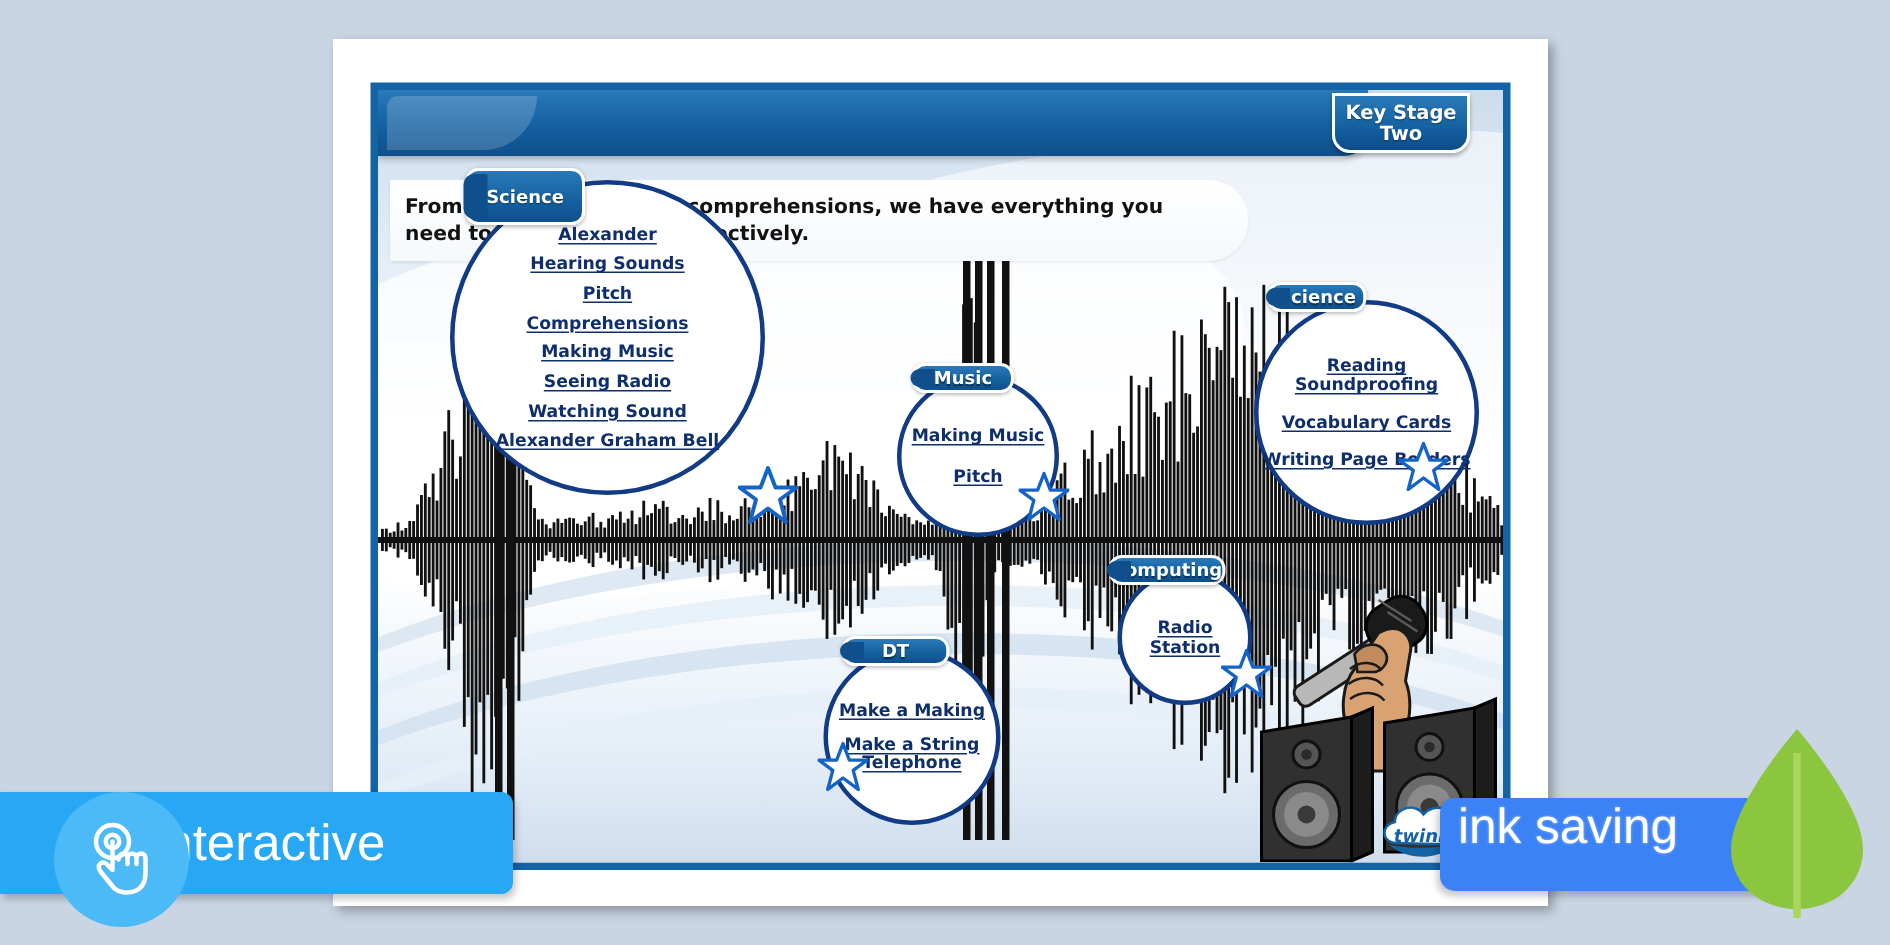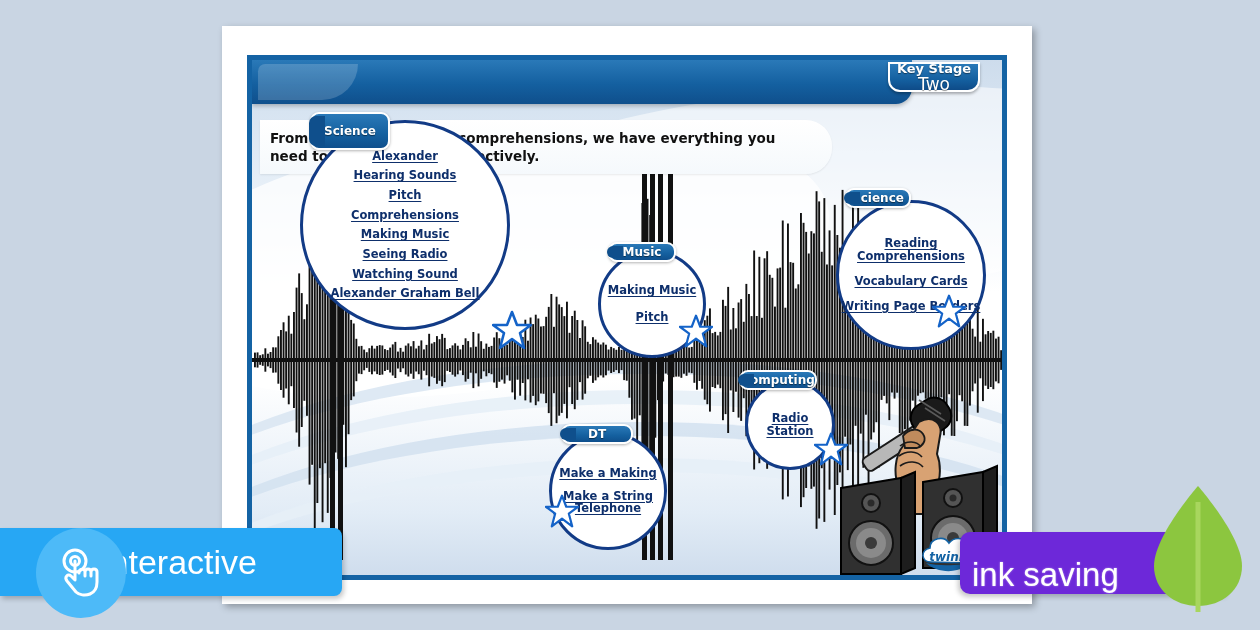--- a/index.html
+++ b/index.html
@@ -72,36 +72,36 @@
     font-weight: 700; font-size: 25px; letter-spacing: -0.5px;
     color: #ffffff;
     -webkit-text-stroke: 3px #0b2f63;
     paint-order: stroke fill;
     text-shadow: 0 0 1px #0b2f63;
     white-space: nowrap;
   }
 
   .kstage {
     position: absolute; right: 22px; top: 2px;
-    width: 92px; height: 30px;
+    width: 92px; height: 40px;
     background: linear-gradient(180deg,#2a79b8 0%, #1460a0 60%, #0e4b88 100%);
     border: 2px solid #ffffff;
     border-radius: 0 0 12px 12px;
     box-shadow: 0 2px 3px rgba(0,0,0,.3);
     display:flex; flex-direction:column; align-items:center; justify-content:center;
     line-height: 1.0;
   }
   .kstage .ks-l1 {
     font-family:"DejaVu Sans", sans-serif;
     font-size: 13px; font-weight:700; color:#ffffff;
     text-shadow: 0 1px 1px rgba(0,0,0,.45);
   }
   .kstage .ks-l2 {
     font-family:"DejaVu Sans", sans-serif;
-    font-size: 17px; font-weight:400; color:#ffffff;
+    font-size: 13px; font-weight:700; color:#ffffff;
     text-shadow: 0 1px 1px rgba(0,0,0,.45);
     margin-top:1px;
   }
 
   
   .blurb {
     position: absolute; left: 8px; top: 60px;
     width: 572px; min-height: 50px;
     background: linear-gradient(180deg,#ffffff 0%, #f5f9fc 100%);
     border-radius: 0 26px 26px 0;
@@ -206,24 +206,24 @@
     position:absolute; left: 36px; top: 528px;
     width: 90px; height: 90px; border-radius:50%;
     background:#4dbaf8;
     display:flex; align-items:center; justify-content:center;
     z-index: 21;
   }
 
   .ribbon-eco {
     position:absolute; left: 960px; top: 532px;
     width: 268px; height: 62px;
-    background: #6d28d9;
+    background: #3b82f6;
     border-radius: 10px 0 0 10px;
     box-shadow: -2px 3px 5px rgba(0,0,0,.22);
-    display:flex; align-items:flex-end;
+    display:flex; align-items:flex-start;
     z-index: 20;
   }
   .ribbon-eco .lbl-ink {
     margin-left: 12px;
     font-family:"Liberation Sans", sans-serif;
     font-size: 33px; color:#ffffff;
     text-shadow: 0 0 2px rgba(255,255,255,.5);
   }
   .ribbon-eco .lbl-eco {
     position:absolute; left: 196px; top: 50%; transform: translateY(-50%);
@@ -594,21 +594,21 @@
       <div class="bubble" id="b-dt">
         <div class="item">Make a Making</div>
         <div class="item">Make a String Telephone</div>
       </div>
       <div class="tag" id="t-dt">DT</div>
       <svg class="star" id="s-dt" width="34" height="34" viewBox="0 0 40 40">
         <polygon points="20,2 25,15 39,15 28,23 32,38 20,29 8,38 12,23 1,15 15,15" fill="#ffffff" stroke="#1463c8" stroke-width="2.6" stroke-linejoin="round"></polygon>
       </svg>
 
       <div class="bubble" id="b-english">
-        <div class="item">Reading Comprehensions</div>
+        <div class="item">Reading Soundproofing</div>
         <div class="item">Vocabulary Cards</div>
         <div class="item">Writing Page Borders</div>
       </div>
       <div class="tag" id="t-english">Science</div>
       <svg class="star" id="s-english" width="34" height="34" viewBox="0 0 40 40">
         <polygon points="20,2 25,15 39,15 28,23 32,38 20,29 8,38 12,23 1,15 15,15" fill="#ffffff" stroke="#1463c8" stroke-width="2.6" stroke-linejoin="round"></polygon>
       </svg>
 
       <div class="bubble" id="b-computing">
         <div class="item">Radio Station</div>

